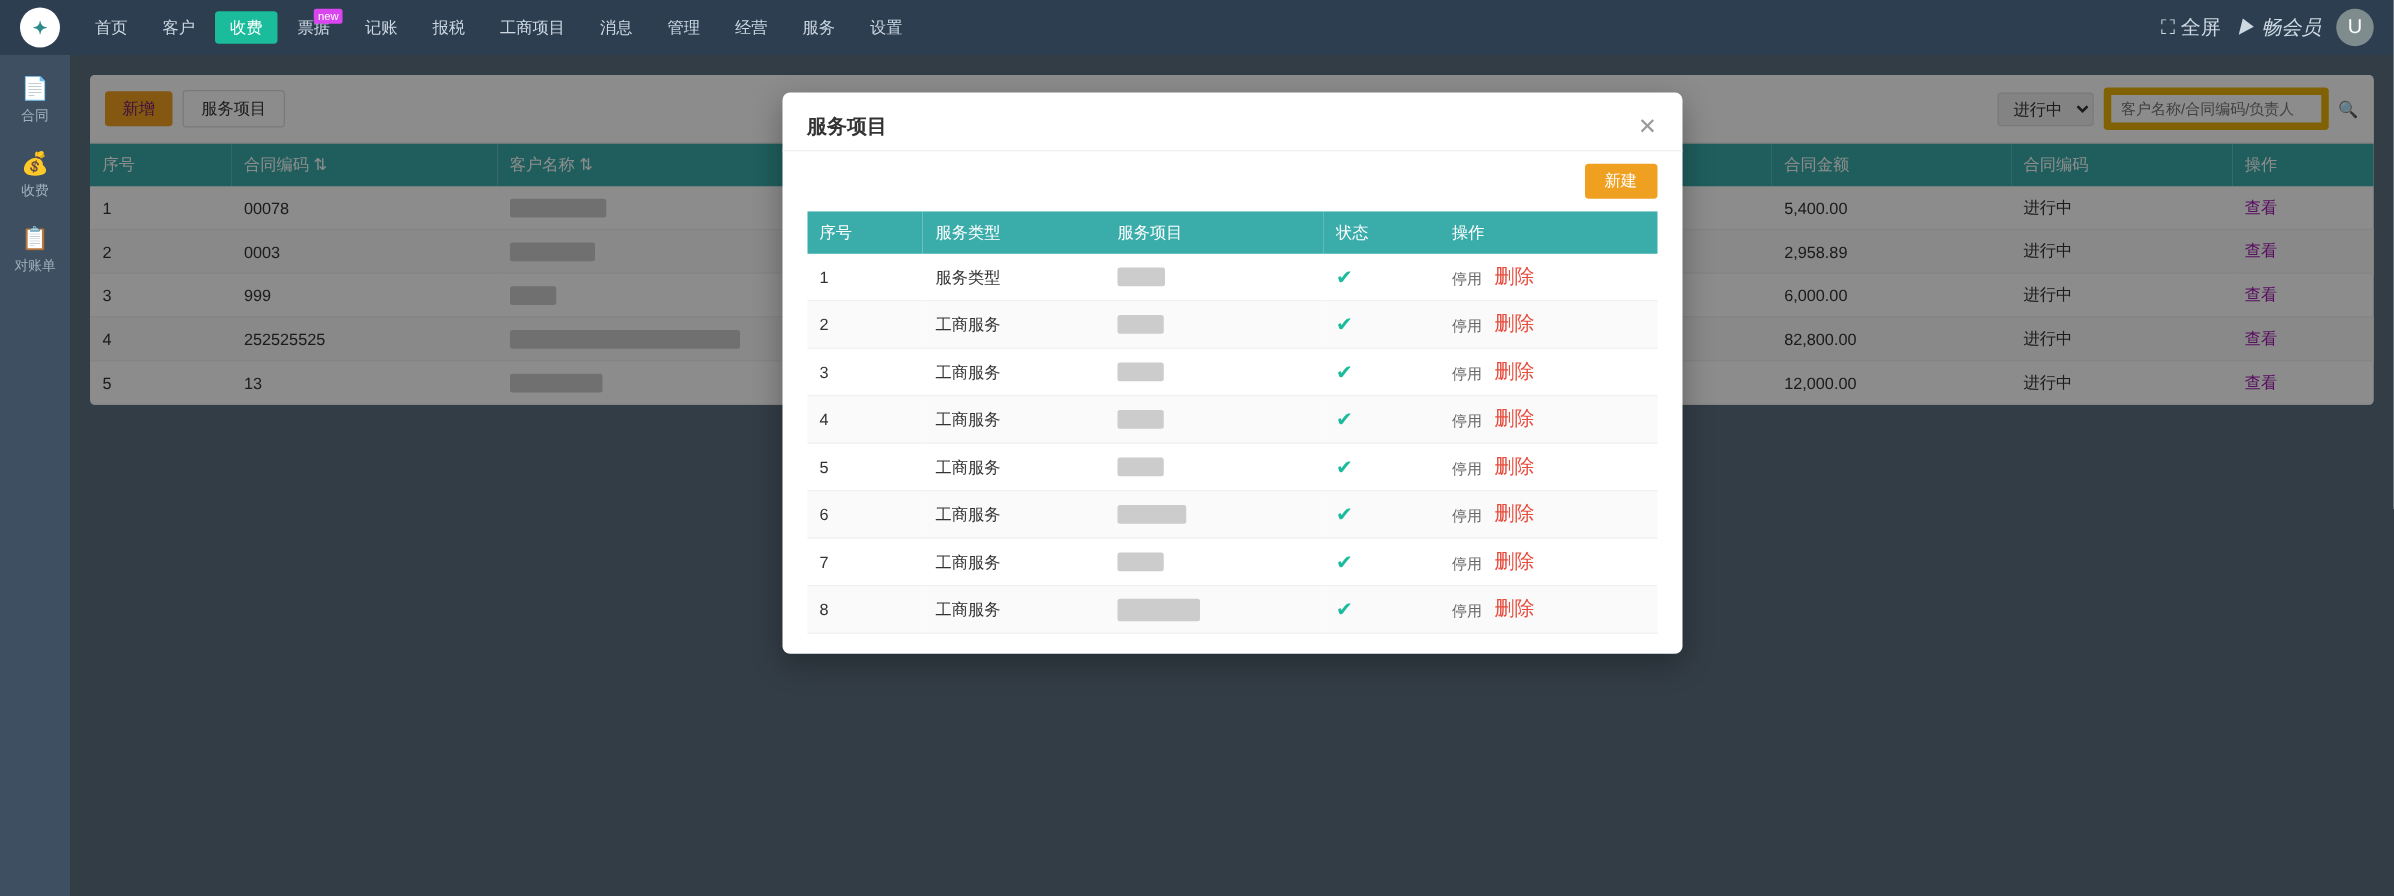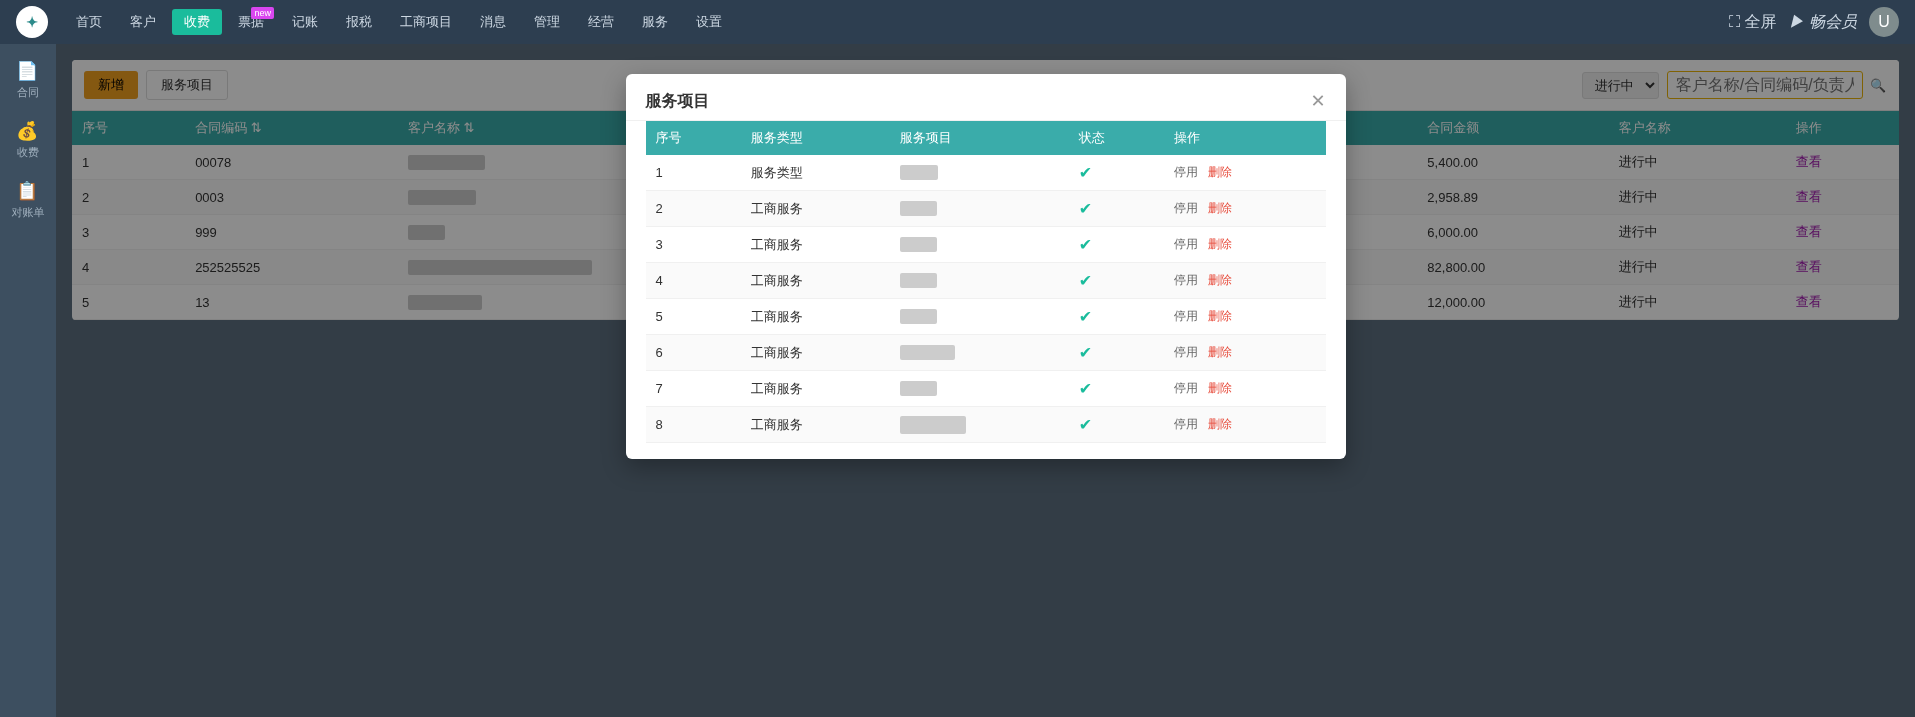--- a/index.html
+++ b/index.html
@@ -107,21 +107,21 @@
     .panel-toolbar {
       display: flex;
       align-items: center;
       padding: 10px 12px;
       gap: 8px;
       background: #fff;
       border-bottom: 1px solid #e8e8e8;
     }
     .btn-new {
       background: #f0a020;
-      color: #000000;
+      color: #701a75;
       border: none;
       padding: 5px 14px;
       border-radius: 3px;
       cursor: pointer;
       font-size: 13px;
     }
     .btn-service {
       background: #fff;
       color: #333;
       border: 1px solid #ddd;
@@ -137,25 +137,25 @@
       gap: 8px;
     }
     .status-select {
       border: 1px solid #ddd;
       border-radius: 3px;
       padding: 4px 8px;
       font-size: 13px;
       color: #333;
     }
     .search-input {
-      border: 1px solid #eab308;
+      border: 6px solid #eab308;
       border-radius: 3px;
       padding: 4px 8px;
-      font-size: 16px;
-      width: 196px;
+      font-size: 12px;
+      width: 180px;
       color: #999;
     }
 
     
     .data-table {
       width: 100%;
       border-collapse: collapse;
     }
     .data-table th {
       background: #3aacaa;
@@ -268,21 +268,21 @@
     }
     .btn-stop {
       color: #666;
       cursor: pointer;
       font-size: 12px;
       margin-right: 6px;
     }
     .btn-delete {
       color: #e74c3c;
       cursor: pointer;
-      font-size: 12px;
+      font-size: 16px;
     }
     .action-cell {
       display: flex;
       align-items: flex-end;
       gap: 4px;
     }
   </style>
 </head>
 <body>
 
@@ -346,21 +346,21 @@
 
       <table class="data-table">
         <thead>
           <tr>
             <th>序号</th>
             <th>合同编码 ⇅</th>
             <th>客户名称 ⇅</th>
             <th>服务项目 ▼</th>
             <th>服务期限起止 ▼</th>
             <th>合同金额</th>
-            <th>客户名称</th>
+            <th>合同编码</th>
             <th>操作</th>
           </tr>
         </thead>
         <tbody id="contract-tbody">
             <tr>
     <td>1</td>
     <td>00078</td>
     <td><span class="blurred-text">████ ████</span></td>
     <td>小规模记账</td>
     <td>202305-202404</td>
@@ -411,20 +411,23 @@
           </tbody>
       </table>
     </div>
 
     <div class="overlay">
       <div class="modal">
         <div class="modal-header">
           <span class="modal-title">服务项目</span>
           <span class="modal-close">✕</span>
         </div>
+        <div class="modal-toolbar">
+          <button class="btn-modal-new">新建</button>
+        </div>
         <div class="modal-body">
           <table class="modal-table">
             <thead>
               <tr>
                 <th>序号</th>
                 <th>服务类型</th>
                 <th>服务项目</th>
                 <th>状态</th>
                 <th>操作</th>
               </tr>

